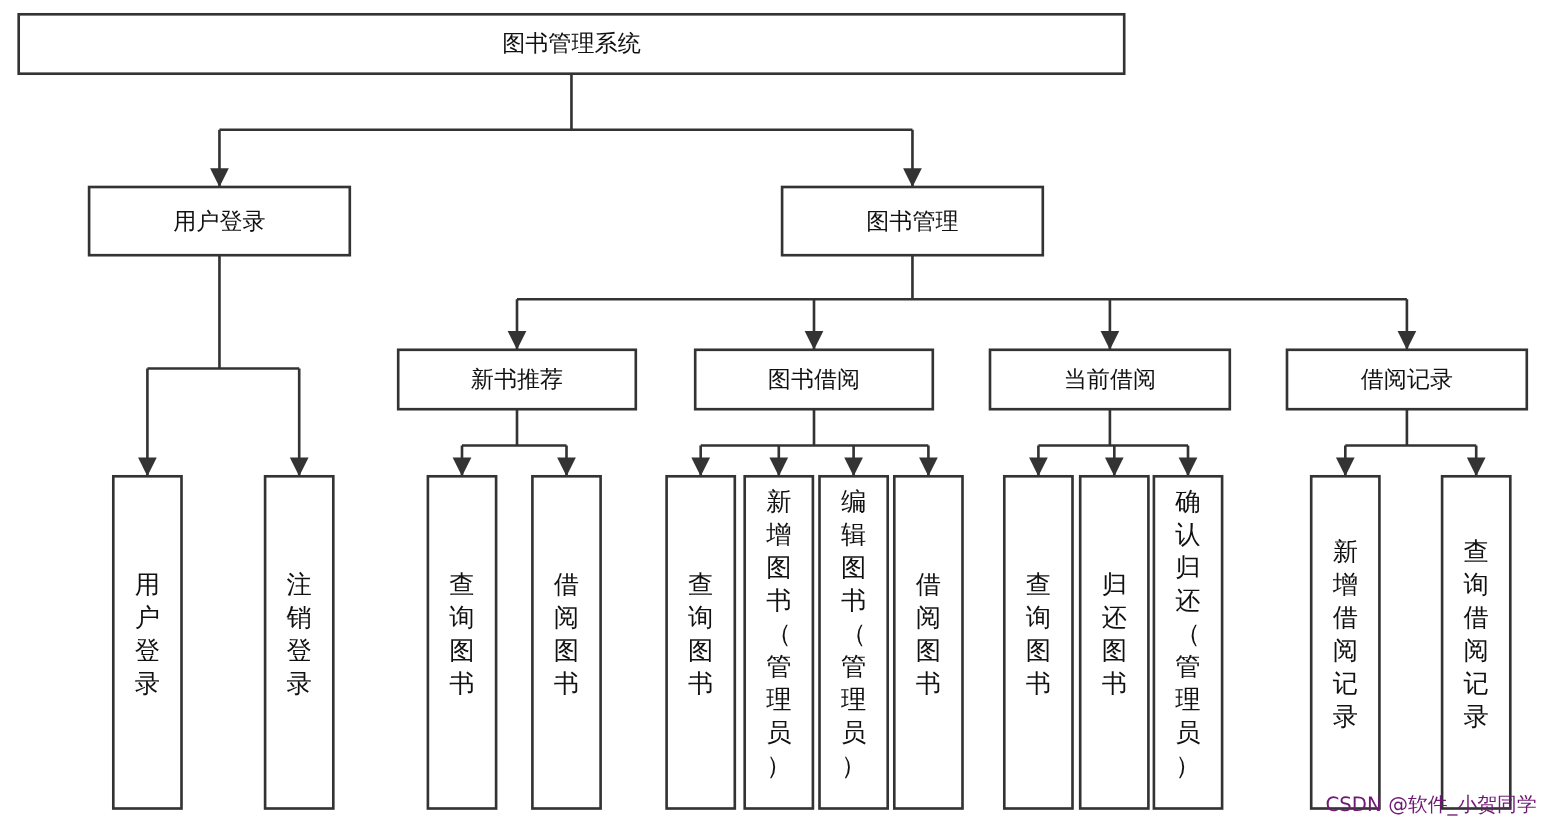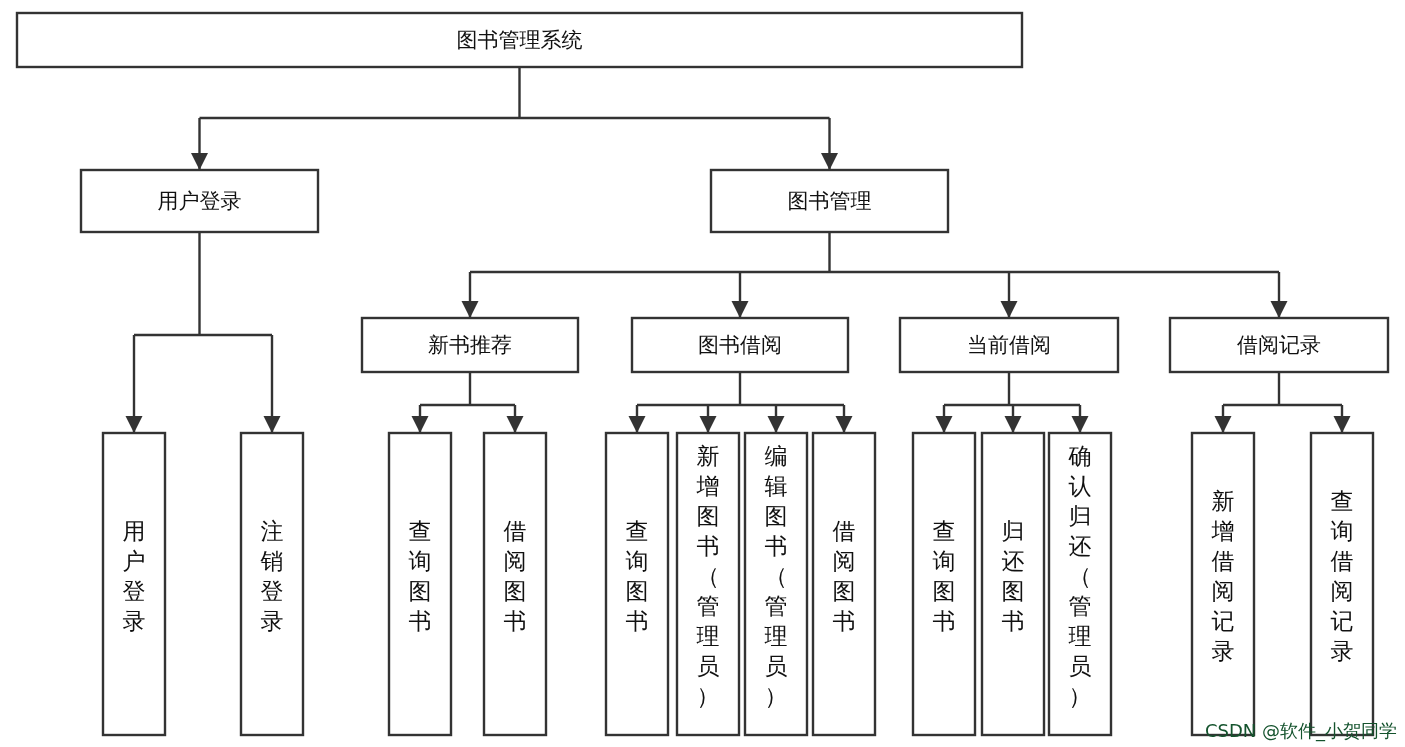--- a/index.html
+++ b/index.html
@@ -54,21 +54,21 @@
     font-family: "DejaVu Sans", "Liberation Sans", sans-serif;
     font-size: 23px;
     text-anchor: middle;
   }
   .watermark {
     position: absolute;
     right: 8px;
     bottom: 4px;
     font-family: "DejaVu Sans", "Liberation Sans", sans-serif;
     font-size: 18px;
-    color: #14532d;
+    color: #701a75;
     white-space: nowrap;
     pointer-events: none;
   }
 </style>
 </head>
 <body>
 
 <div id="diagram-root">
   <svg id="flow-svg" viewBox="0 0 1405 747" xmlns="http://www.w3.org/2000/svg">
     <g id="edges-layer">

